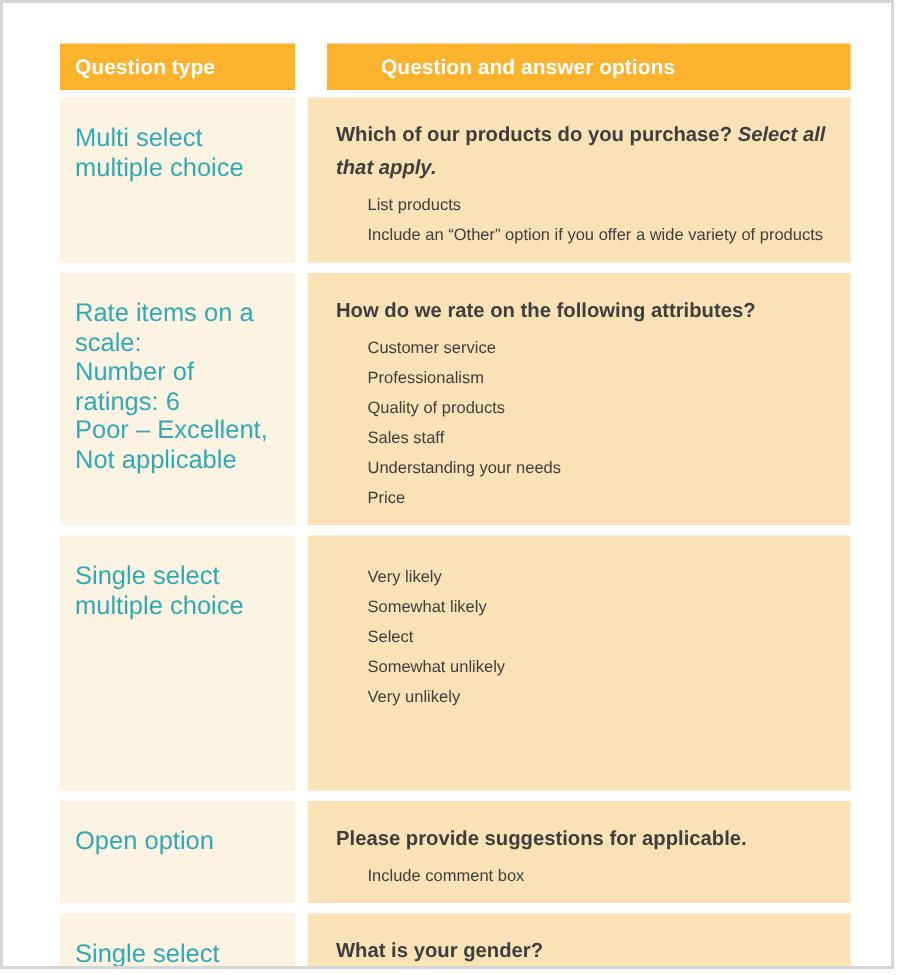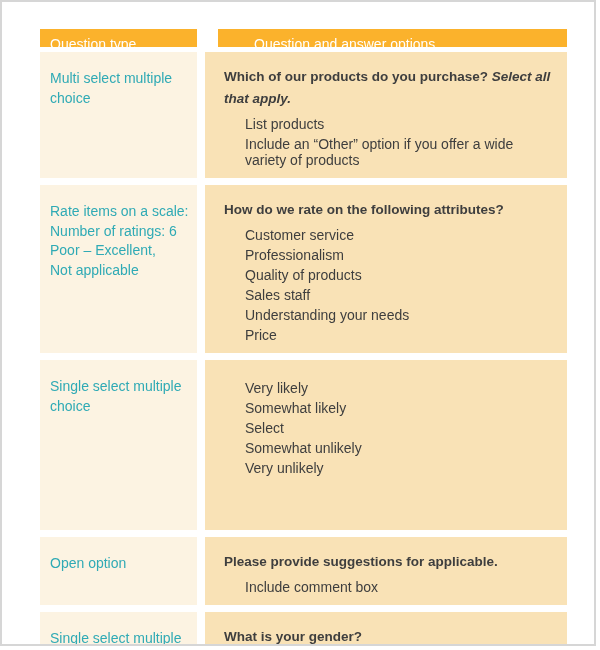--- a/index.html
+++ b/index.html
@@ -32,49 +32,49 @@
   .hdr-row { margin-bottom: 5px; }
   .row { margin-bottom: 7px; }
   .type-col   { width: 157px; flex: 0 0 157px; box-sizing: border-box; }
   .col-gap    { width: 8px;  flex: 0 0 8px; background: #ffffff; }
   .answer-col { flex: 1 1 auto; box-sizing: border-box; }
 
   .hdr-cell {
     background: var(--header_bg, #fbb22c);
     color: var(--header_text, #ffffff);
     font-size: 14px;
-    font-weight: normal;
-    height: 18px;
+    font-weight: bold;
+    height: 31px;
     line-height: 31px;
     box-sizing: border-box;
   }
   .hdr-cell.type-col   { padding-left: 10px; }
   .hdr-cell.answer-col { padding-left: 36px; margin-left: 13px; }
 
   .type-cell {
     background: var(--type_cell_bg, #fcf3e2);
     color: var(--type_text, #2faab5);
-    font-size: 14px;
+    font-size: 17px;
     line-height: 19.5px;
     padding: 17px 8px 10px 10px;
   }
   .answer-cell {
     background: var(--answer_cell_bg, #f9e2b6);
     color: var(--body_text, #3e3e3e);
     padding: 14px 16px 10px 19px;
   }
   .question {
     font-size: 13.5px;
     font-weight: bold;
     line-height: 22px;
   }
   .q-em { font-style: italic; }
   .options { margin-left: 21px; margin-top: 6px; }
   .option {
-    font-size: 14px;
+    font-size: 11px;
     line-height: 16px;
     margin-top: 4px;
     color: var(--body_text, #3e3e3e);
   }
   .option.italic { }
 
   #rows .row:nth-child(1) .cellmin { min-height: 93px; }
   #rows .row:nth-child(2) .cellmin { min-height: 147px; }
   #rows .row:nth-child(3) .cellmin { min-height: 170px; }
   #rows .row:nth-child(4) .cellmin { min-height: 68px; }

